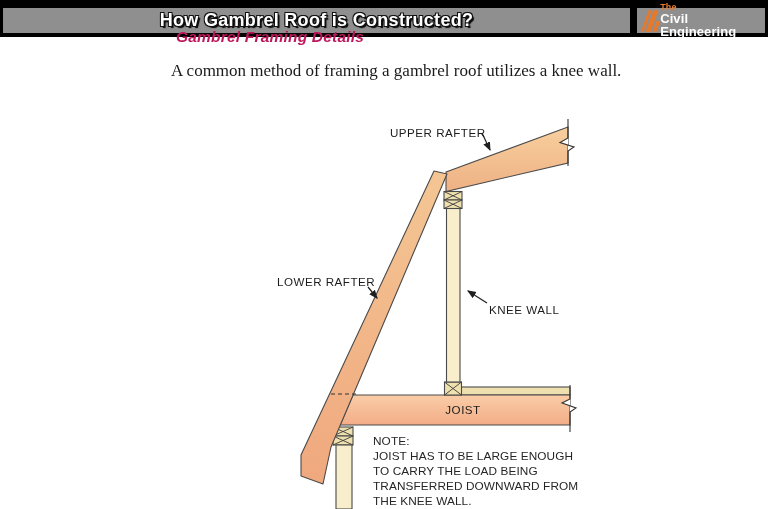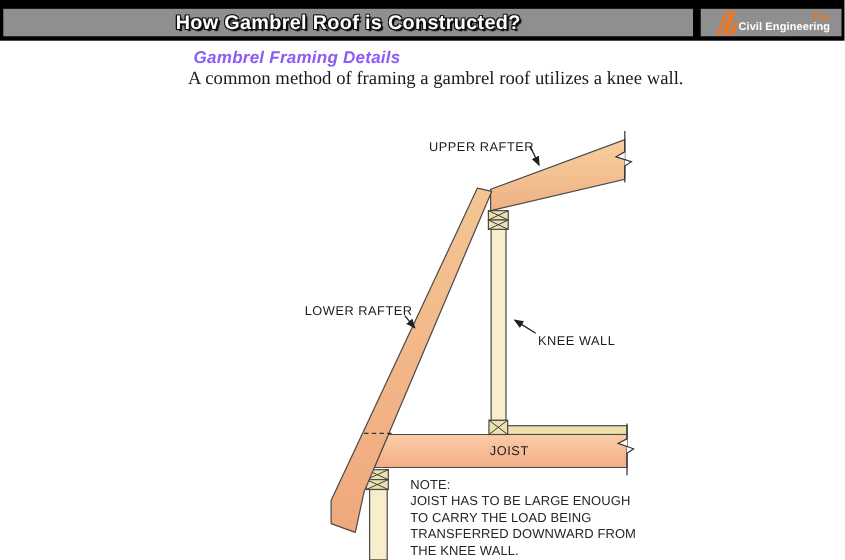--- a/index.html
+++ b/index.html
@@ -17,27 +17,27 @@
   .title-cell{
     flex:1;background:#8f8f8f;display:flex;align-items:center;justify-content:center;
   }
   .page-title{
     margin:0;font-size:18px;font-weight:bold;color:#fff;letter-spacing:.3px;
     text-shadow:-1px -1px 0 #111,1px -1px 0 #111,-1px 1px 0 #111,1px 1px 0 #111,2px 2px 1px #000;
   }
   .logo-box{
     width:128px;background:#8f8f8f;display:flex;align-items:center;justify-content:center;gap:2px;
   }
-  .logo-text{display:flex;flex-direction:column;line-height:1;margin-left:-8px;text-align:right;}
+  .logo-text{display:flex;flex-direction:column;line-height:1;margin-left:-8px;}
   .logo-top{font-size:9px;font-weight:bold;color:#e8792a;letter-spacing:.2px;}
-  .logo-bottom{font-size:10px;font-weight:bold;color:#fff;letter-spacing:.1px;}
+  .logo-bottom{font-size:13px;font-weight:bold;color:#fff;letter-spacing:.1px;}
   
   .subtitle{
-    position:absolute;left:176px;top:44px;
-    font-size:15.5px;font-weight:bold;font-style:italic;color:#8b5cf6;letter-spacing:.2px;
+    position:absolute;left:176px;top:28px;
+    font-size:15.5px;font-weight:bold;font-style:italic;color:#be185d;letter-spacing:.2px;
   }
   .intro{
     position:absolute;left:171px;top:61px;margin:0;
     font-family:"Liberation Serif",serif;font-size:17px;color:#1a1a1a;
   }
   
   .diagram{position:absolute;top:0;left:0;width:768px;height:509px;}
   .lbl{font-family:"Liberation Sans",sans-serif;font-size:11.6px;letter-spacing:.5px;fill:#1c1c1c;}
   .note{font-family:"Liberation Sans",sans-serif;font-size:11.8px;letter-spacing:.1px;fill:#262626;}
   .edge{stroke:#4a4a4a;stroke-width:1.1;}

